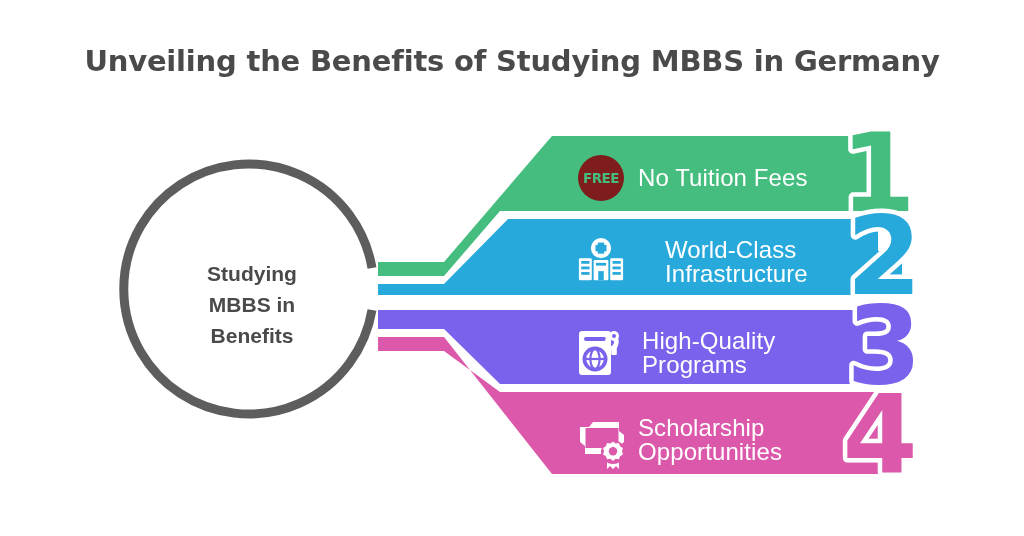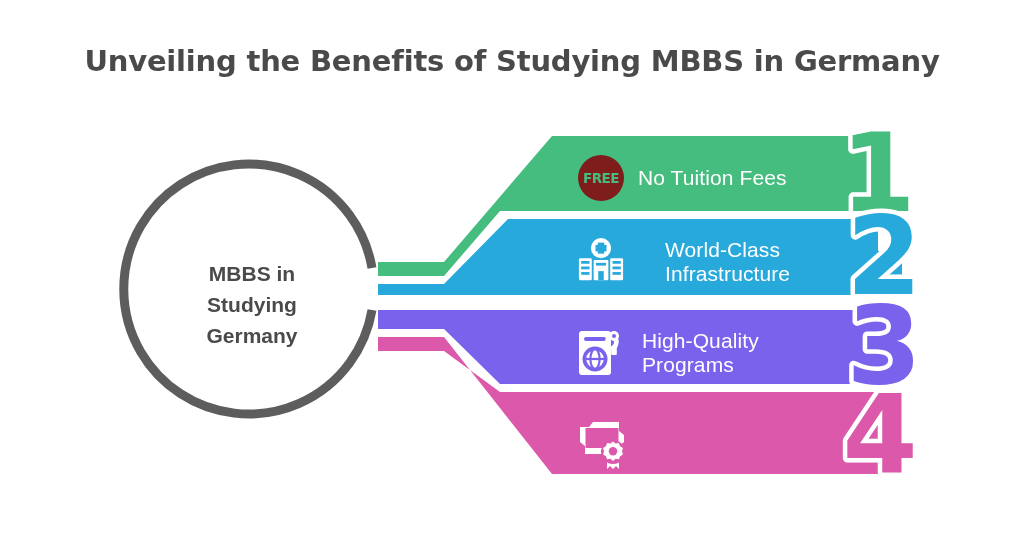--- a/index.html
+++ b/index.html
@@ -72,21 +72,21 @@
     width: 46px;
     height: 46px;
     flex: 0 0 46px;
     display: flex;
     align-items: center;
     justify-content: center;
   }
   .row-text .row-label {
     color: #ffffff;
     font-family: "Liberation Sans", sans-serif;
-    font-size: 21px;
+    font-size: 24px;
     font-weight: normal;
     line-height: 24px;
     letter-spacing: 0.1px;
     white-space: pre-line;
   }
 
   #row-text-1 { left: 578px; top: 142px; }
   #row-text-2 { left: 605px; top: 226px; }
   #row-text-3 { left: 578px; top: 317px; gap: 18px; }
   #row-text-4 { left: 578px; top: 404px; }
@@ -188,23 +188,23 @@
       <path d="M33 36 h13 v-12 l-5 4 v8 h-8 z" fill="#dc58ab"></path>
       <path d="M29 39 h6 v12 l-3 -3 l-3 3 z" fill="#ffffff"></path>
       <path d="M35 39 h6 v12 l-3 -3 l-3 3 z" fill="#ffffff"></path>
       <circle cx="35" cy="34" r="12" fill="#dc58ab"></circle>
       <path d="M35 23.5 l2.6 2.1 l3.3 -0.5 l1.2 3.1 l2.8 1.8 l-0.9 3.2 l0.9 3.2 l-2.8 1.8 l-1.2 3.1 l-3.3 -0.5 l-2.6 2.1 l-2.6 -2.1 l-3.3 0.5 l-1.2 -3.1 l-2.8 -1.8 l0.9 -3.2 l-0.9 -3.2 l2.8 -1.8 l1.2 -3.1 l3.3 0.5 z" fill="#ffffff"></path>
       <circle cx="35" cy="33.2" r="4.2" fill="#dc58ab"></circle>
     </g>
   </svg>
 
   <div class="hub-label">
+    <div>Studying</div>
     <div>MBBS in</div>
-    <div>Studying</div>
-    <div>Germany</div>
+    <div>Benefits</div>
   </div>
 
   <div class="row-text" id="row-text-1">
     <div class="icon-wrap">
       <div class="free-badge" style="color:#45bd7e;">FREE</div>
     </div>
     <div class="row-label">No Tuition Fees</div>
   </div>
 
   <div class="row-text" id="row-text-2">
@@ -214,15 +214,17 @@
   </div>
 
   <div class="row-text" id="row-text-3">
     <div class="icon-wrap"></div>
     <div class="row-label">High-Quality
 Programs</div>
   </div>
 
   <div class="row-text" id="row-text-4">
     <div class="icon-wrap"></div>
+    <div class="row-label">Scholarship
+Opportunities</div>
   </div>
 
 </div>
 
 </body></html>

